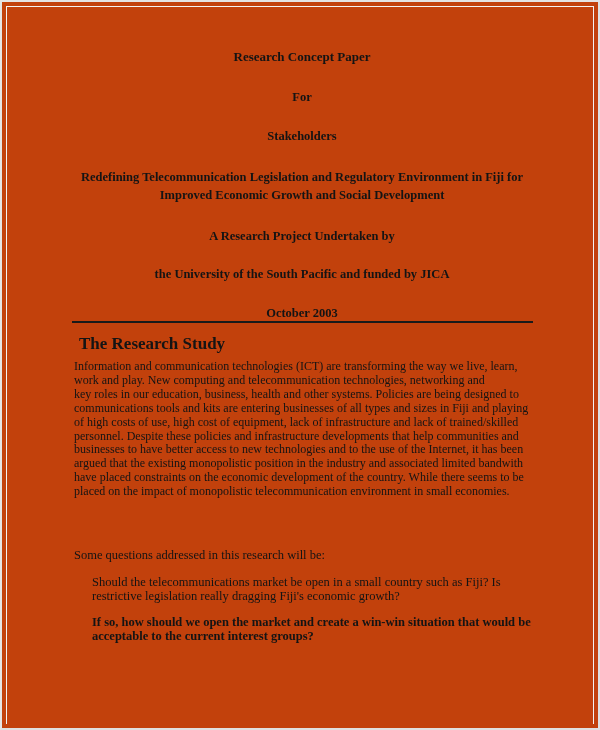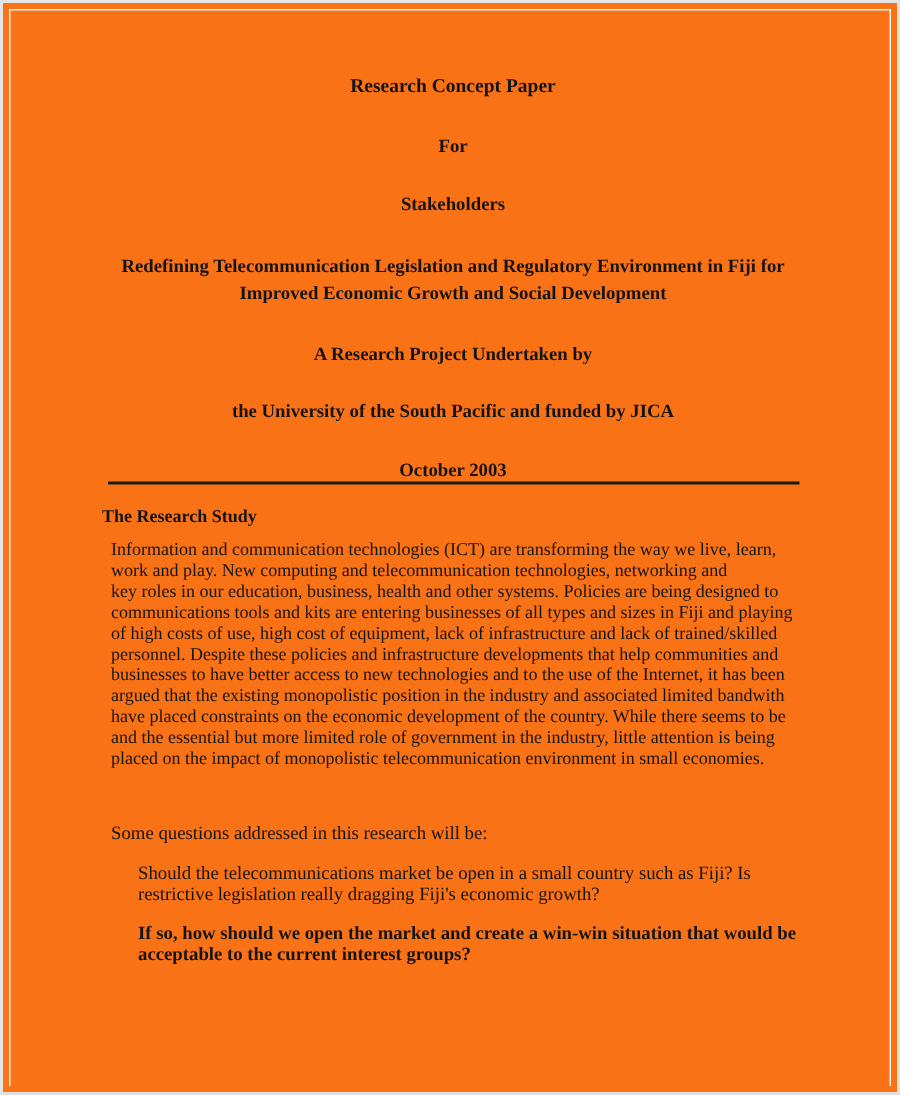--- a/index.html
+++ b/index.html
@@ -17,21 +17,21 @@
     }
     .page-frame {
       position: absolute;
       left: 0; top: 0;
       width: 600px; height: 730px;
       box-sizing: border-box;
       border-top: 2px solid #e4e4e4;
       border-left: 2px solid #e4e4e4;
       border-right: 2px solid #e0e0e0;
       border-bottom: 2px solid #e0e0e0;
-      background: #f97316;
+      background: #c2410c;
     }
     .inner-frame {
       position: absolute;
       left: 4px; top: 4px; right: 4px; bottom: 4px;
       border-top: 1px solid #f2f2f2;
       border-left: 1px solid #f2f2f2;
       border-right: 1px solid #f2f2f2;
       pointer-events: none;
     }
     .center-line {
@@ -56,24 +56,24 @@
     .rule {
       position: absolute;
       left: 70px;
       top: 319px;
       width: 461px;
       height: 2px;
       background: #1a1a1a;
     }
     .section-heading {
       position: absolute;
-      left: 66px;
+      left: 77px;
       top: 334px;
       font-weight: bold;
-      font-size: 12px;
+      font-size: 17px;
       line-height: 16px;
       white-space: nowrap;
     }
     .body-lines {
       position: absolute;
       left: 72px;
       top: 358px;
       font-size: 12px;
       line-height: 13.9px;
     }
@@ -120,21 +120,20 @@
   <div class="body-lines">
     <div>Information and communication technologies (ICT) are transforming the way we live, learn,</div>
     <div>work and play. New computing and telecommunication technologies, networking and</div>
     <div>key roles in our education, business, health and other systems. Policies are being designed to</div>
     <div>communications tools and kits are entering businesses of all types and sizes in Fiji and playing</div>
     <div>of high costs of use, high cost of equipment, lack of infrastructure and lack of trained/skilled</div>
     <div>personnel. Despite these policies and infrastructure developments that help communities and</div>
     <div>businesses to have better access to new technologies and to the use of the Internet, it has been</div>
     <div>argued that the existing monopolistic position in the industry and associated limited bandwith</div>
     <div>have placed constraints on the economic development of the country. While there seems to be</div>
-    <div>and the essential but more limited role of government in the industry, little attention is being</div>
     <div>placed on the impact of monopolistic telecommunication environment in small economies.</div>
   </div>
 
   <div class="questions-intro">Some questions addressed in this research will be:</div>
 
   <div class="question" id="q1">
     <div>Should the telecommunications market be open in a small country such as Fiji? Is</div>
     <div>restrictive legislation really dragging Fiji's economic growth?</div>
   </div>
 

